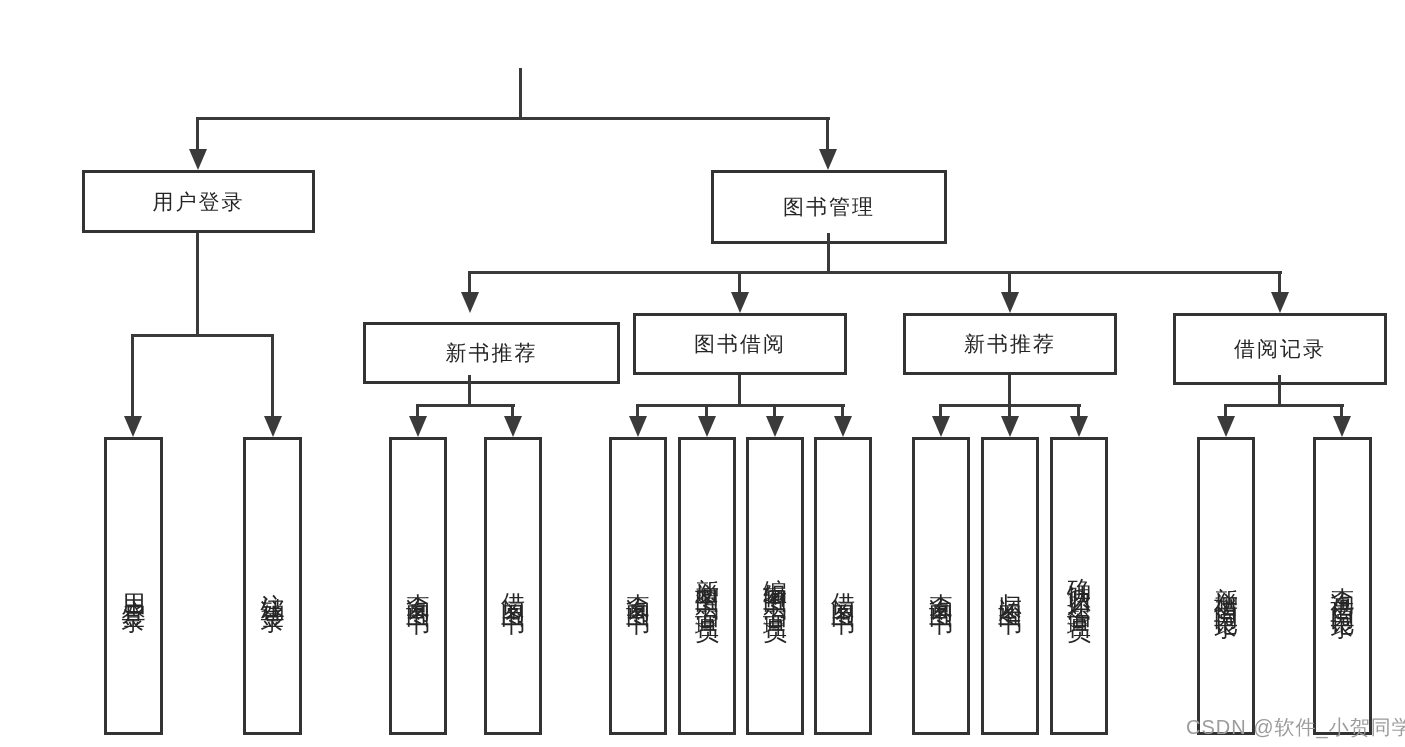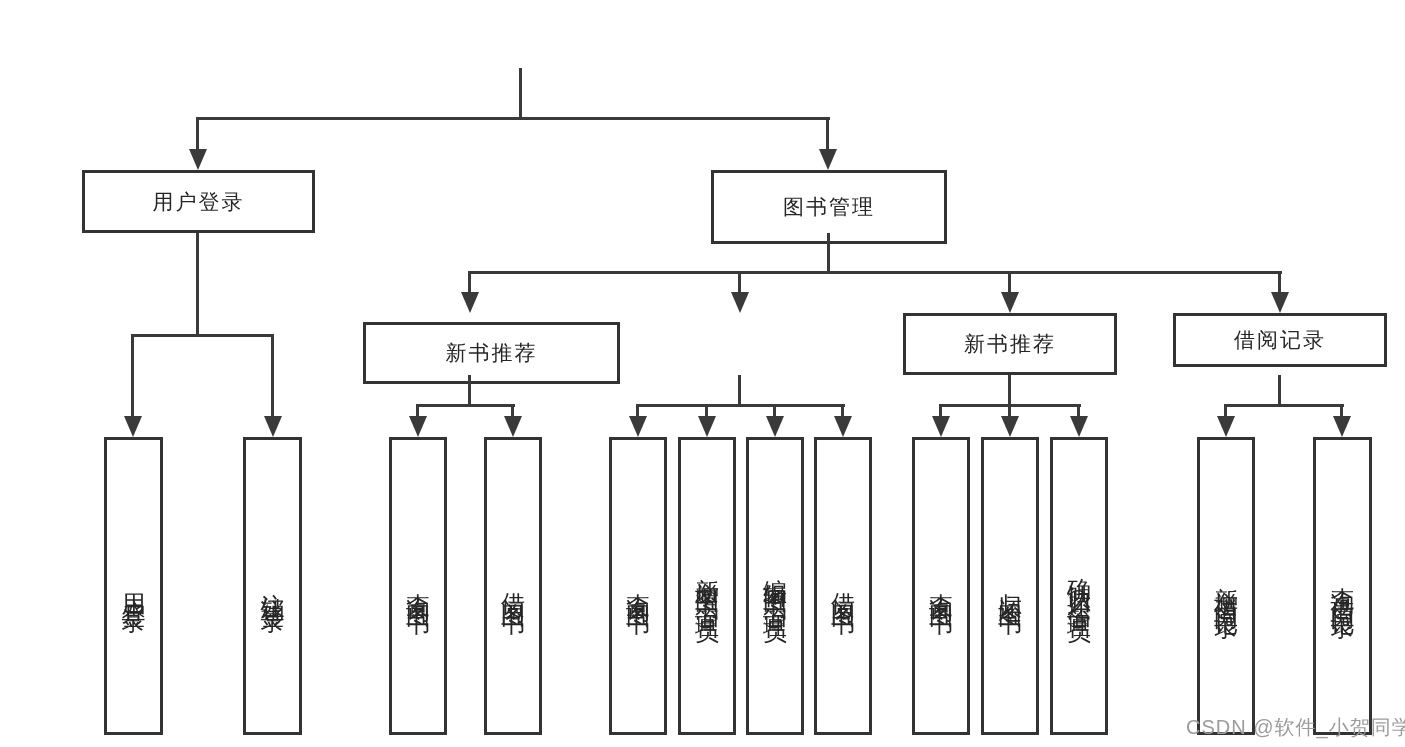--- a/index.html
+++ b/index.html
@@ -92,24 +92,27 @@
   <div class="vline" style="left:1008px;top:271px;height:25px;"></div>
   <div class="vline" style="left:1278px;top:271px;height:25px;"></div>
   <div class="arrow" style="left:461px;top:292px;"></div>
   <div class="arrow" style="left:731px;top:292px;"></div>
   <div class="arrow" style="left:1001px;top:292px;"></div>
   <div class="arrow" style="left:1271px;top:292px;"></div>
 
   <div class="box" style="left:363px;top:322px;width:257px;height:62px;text-align:center;">
     <span class="hlabel">新书推荐</span>
   </div>
+  <div class="box" style="left:633px;top:313px;width:214px;height:62px;">
+    <span class="hlabel">图书借阅</span>
+  </div>
   <div class="box" style="left:903px;top:313px;width:214px;height:62px;">
     <span class="hlabel">新书推荐</span>
   </div>
-  <div class="box" style="left:1173px;top:313px;width:214px;height:54px;">
+  <div class="box" style="left:1173px;top:313px;width:214px;height:72px;">
     <span class="hlabel">借阅记录</span>
   </div>
 
   <div class="vline" style="left:468px;top:375px;height:31px;"></div>
   <div class="hline" style="left:416px;top:404px;width:99px;"></div>
   <div class="vline" style="left:416px;top:404px;height:14px;"></div>
   <div class="vline" style="left:511px;top:404px;height:14px;"></div>
   <div class="arrow" style="left:409px;top:416px;"></div>
   <div class="arrow" style="left:504px;top:416px;"></div>
 

